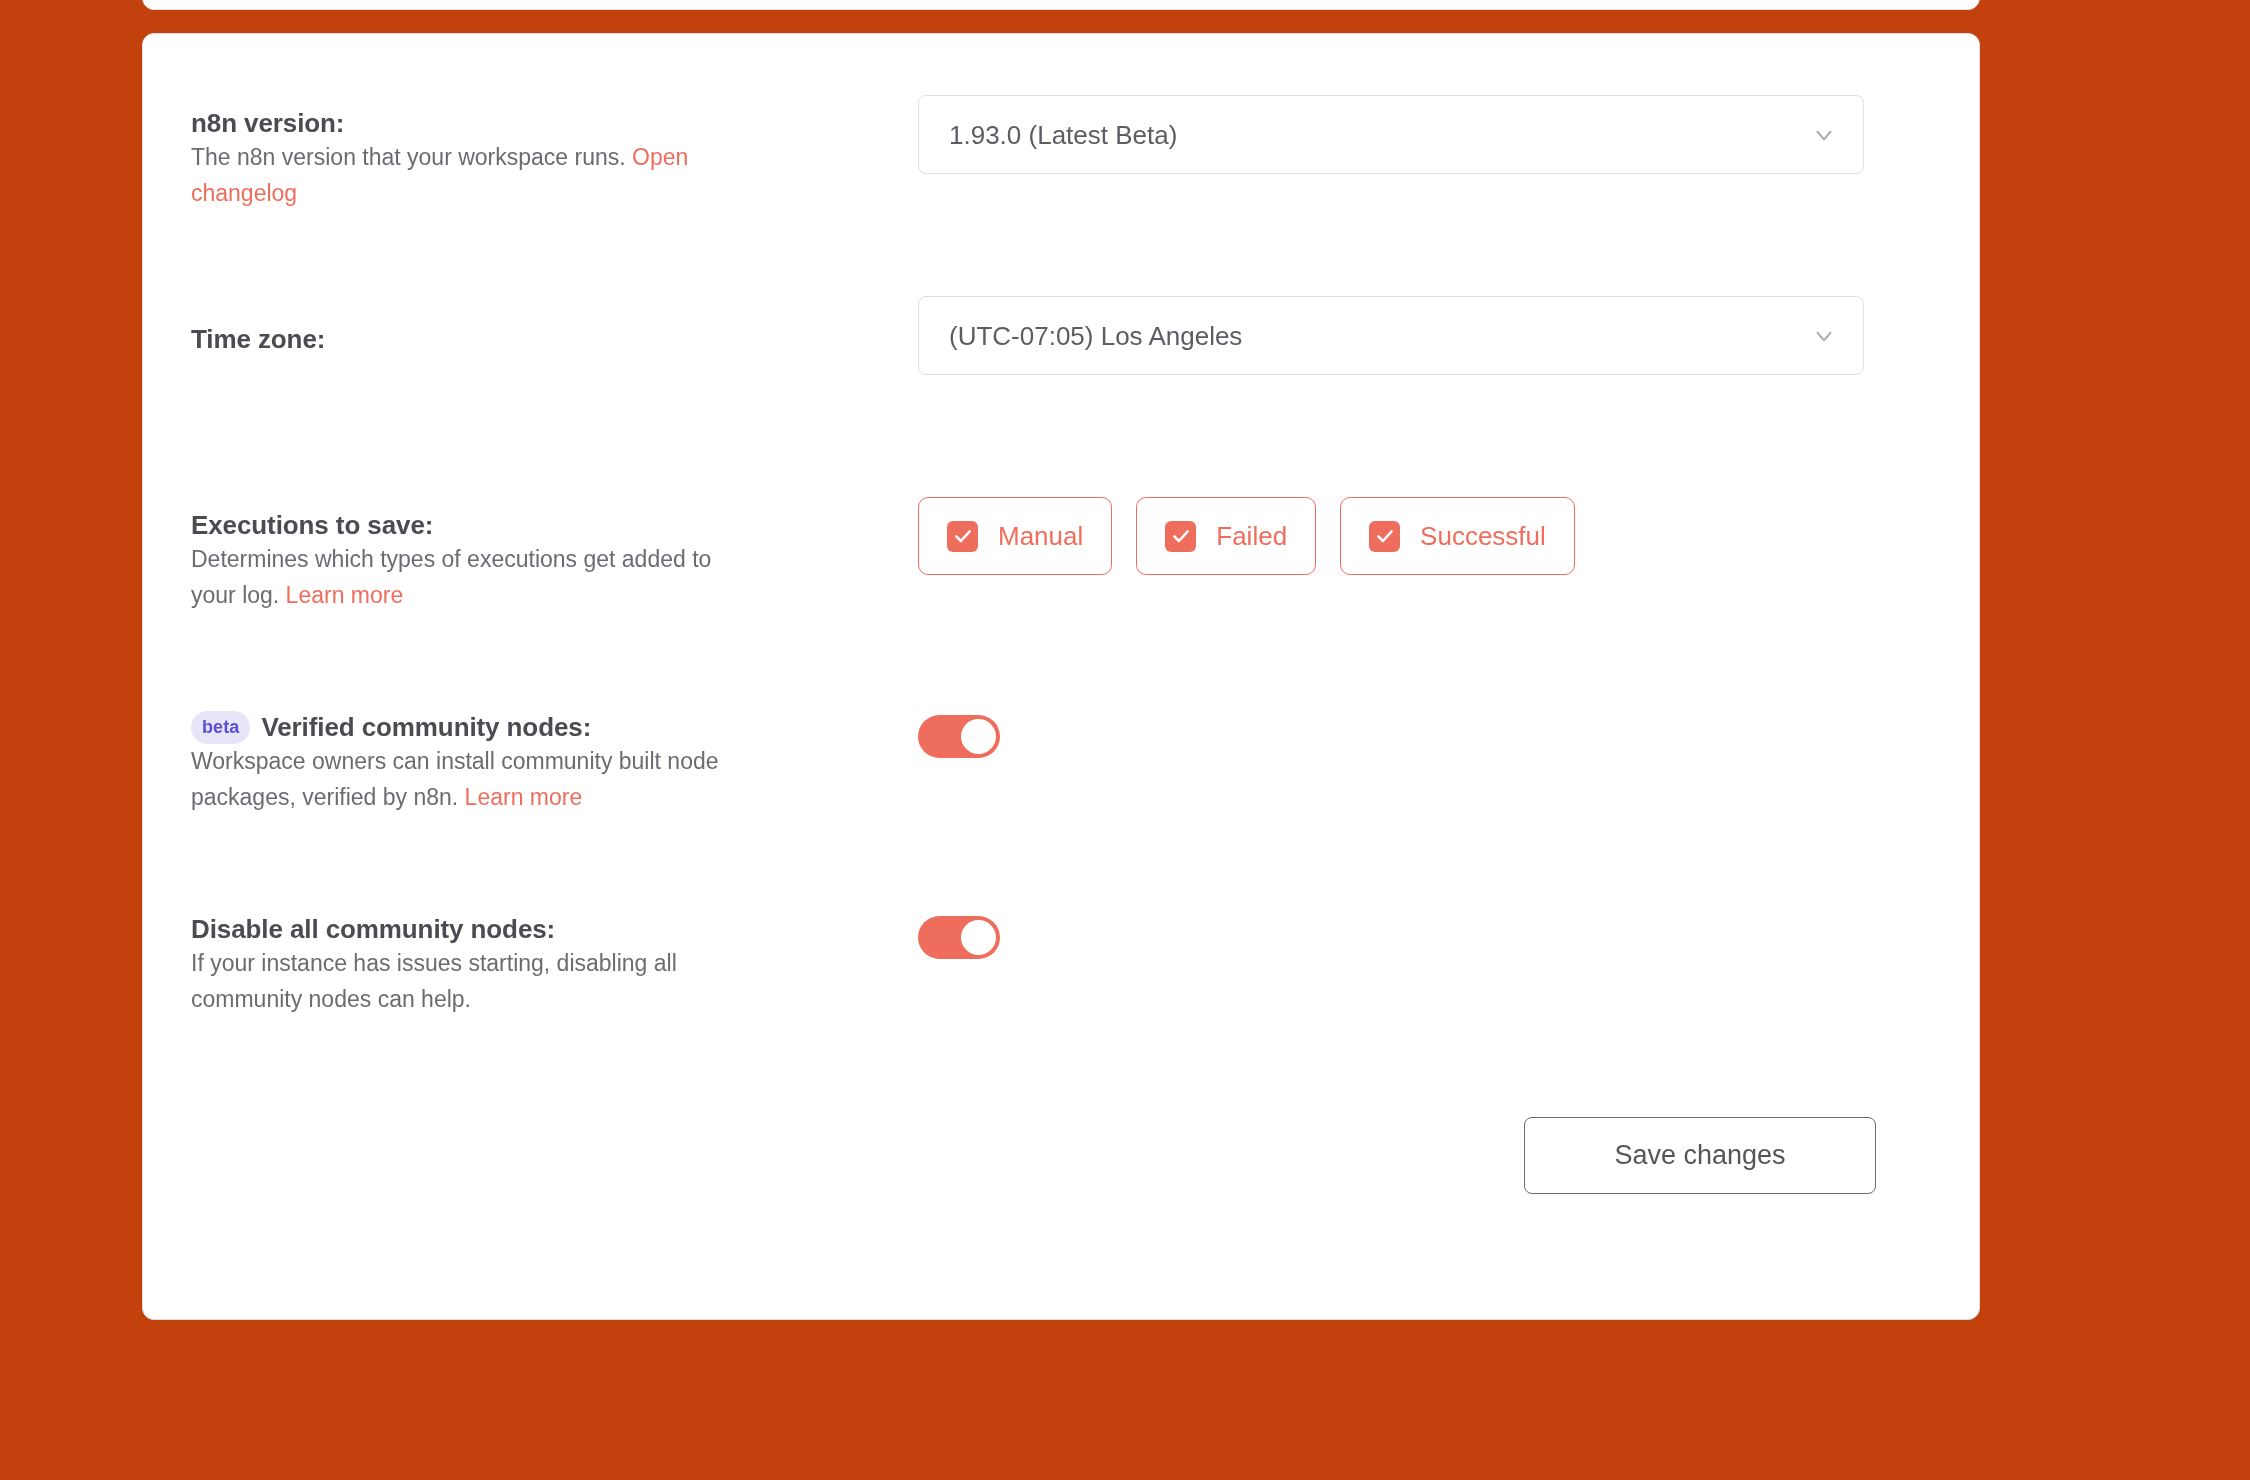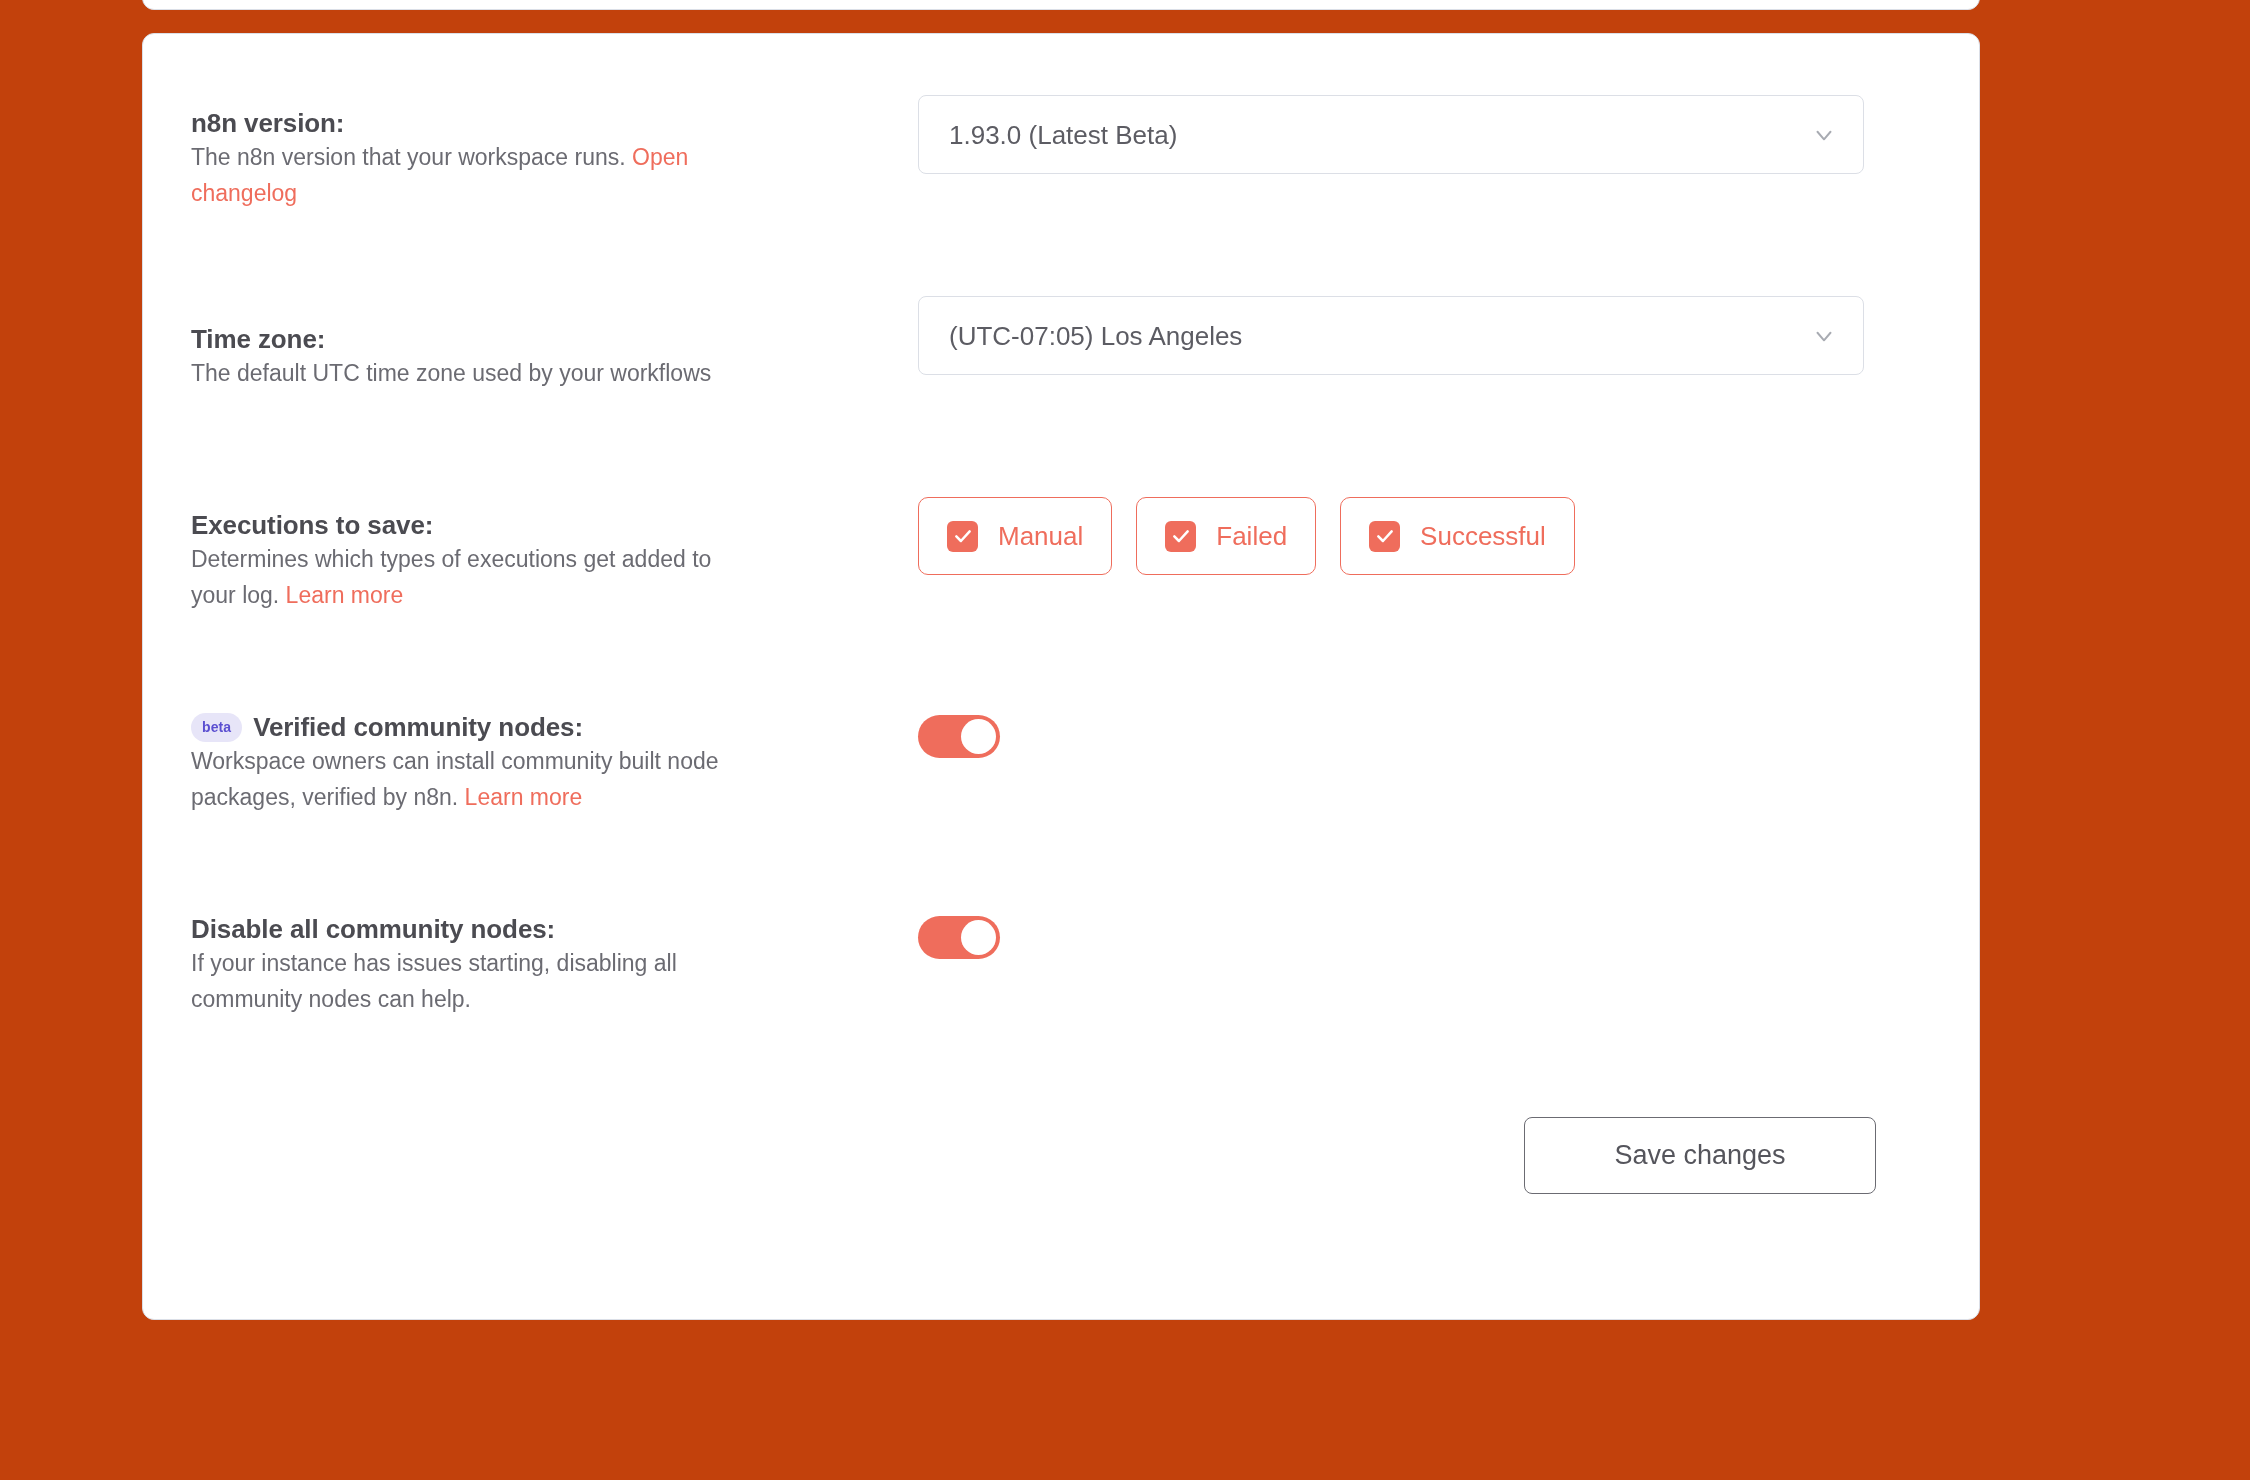--- a/index.html
+++ b/index.html
@@ -76,21 +76,21 @@
   .link {
     color: #ef6d5c;
     text-decoration: none;
     cursor: pointer;
   }
 
   .badge-beta {
     display: inline-block;
     background: #e7e5f8;
     color: #5b4fd1;
-    font-size: 14px;
+    font-size: 18px;
     font-weight: 700;
     line-height: 1;
     padding: 7px 11px 8px 11px;
     border-radius: 20px;
     margin-right: 11px;
     vertical-align: middle;
     letter-spacing: 0.1px;
   }
 
   
@@ -211,21 +211,20 @@
         <span class="chevron">
           <svg width="26" height="26" viewBox="0 0 24 24" fill="none" stroke="#a8abb2" stroke-width="1.8" stroke-linecap="round" stroke-linejoin="round">
             <polyline points="6 9 12 16 18 9"></polyline>
           </svg>
         </span>
       </div>
     </div>
 
     <div class="label-col" style="top:288px;">
       <div class="field-title">Time zone:</div>
-      <div class="field-desc">The default UTC time zone used by your workflows</div>
     </div>
     <div class="control-col" style="top:262px;">
       <div class="select">
         <span class="select-value">(UTC-07:05) Los Angeles</span>
         <span class="chevron">
           <svg width="26" height="26" viewBox="0 0 24 24" fill="none" stroke="#a8abb2" stroke-width="1.8" stroke-linecap="round" stroke-linejoin="round">
             <polyline points="6 9 12 16 18 9"></polyline>
           </svg>
         </span>
       </div>

